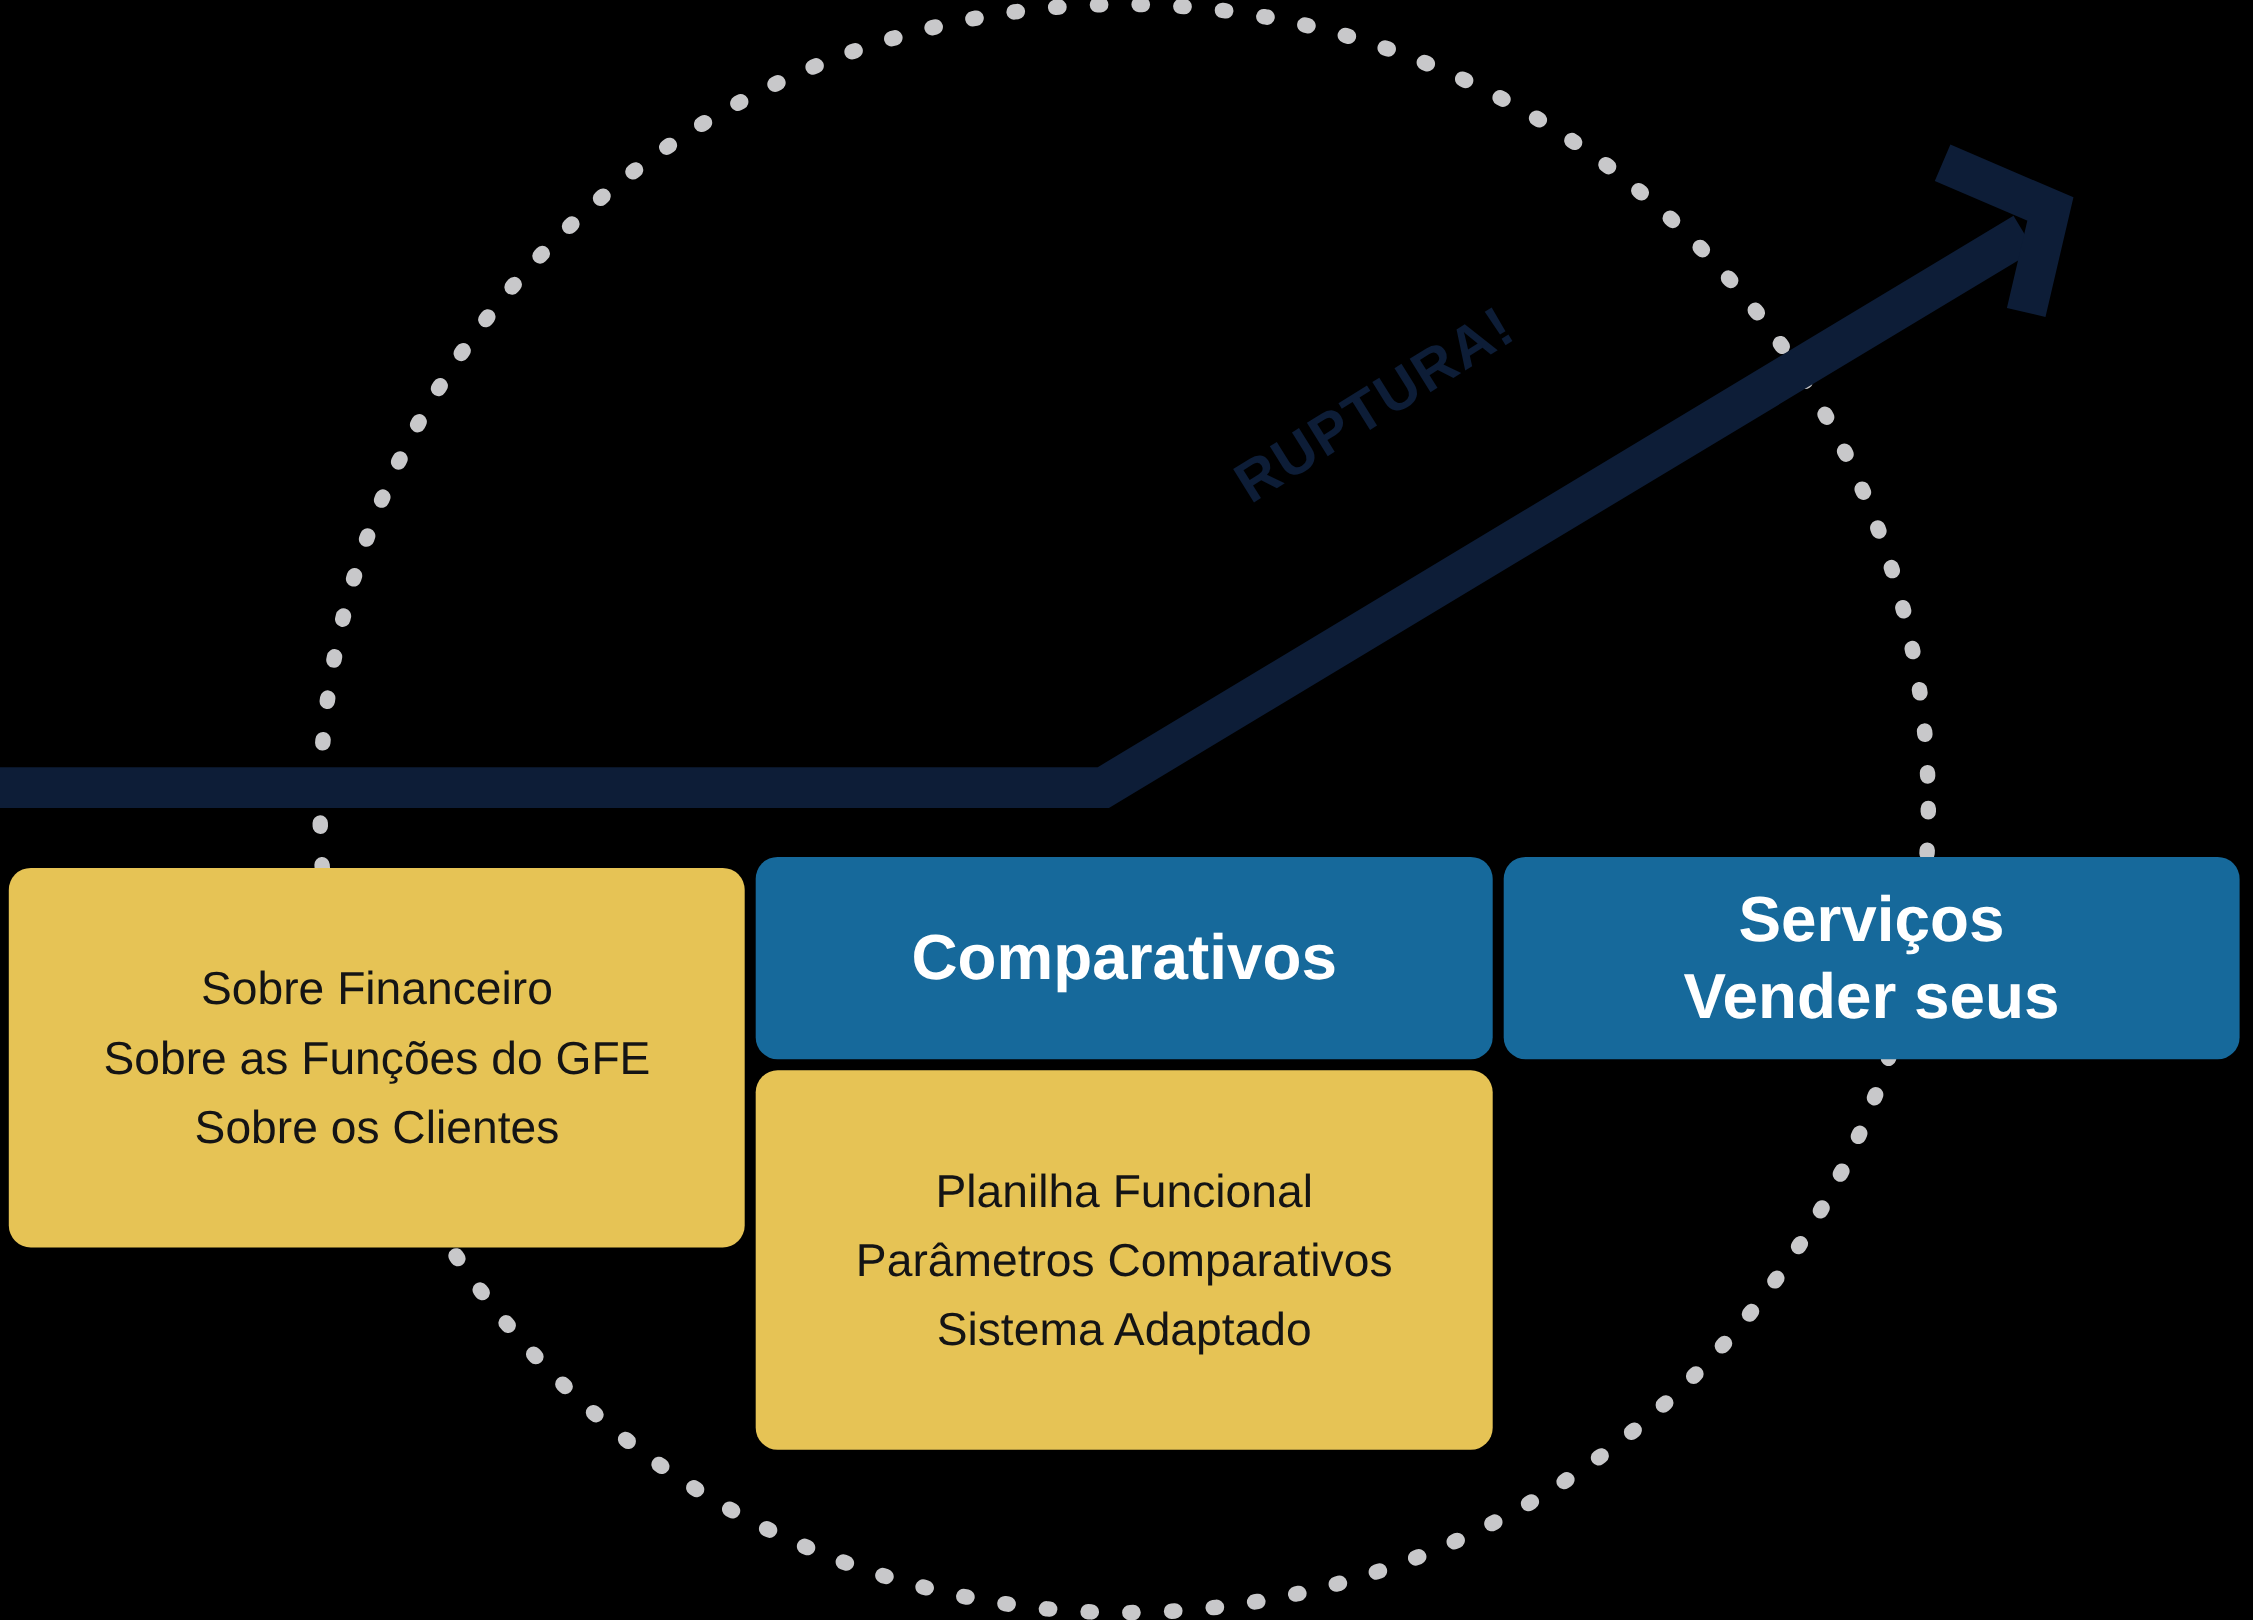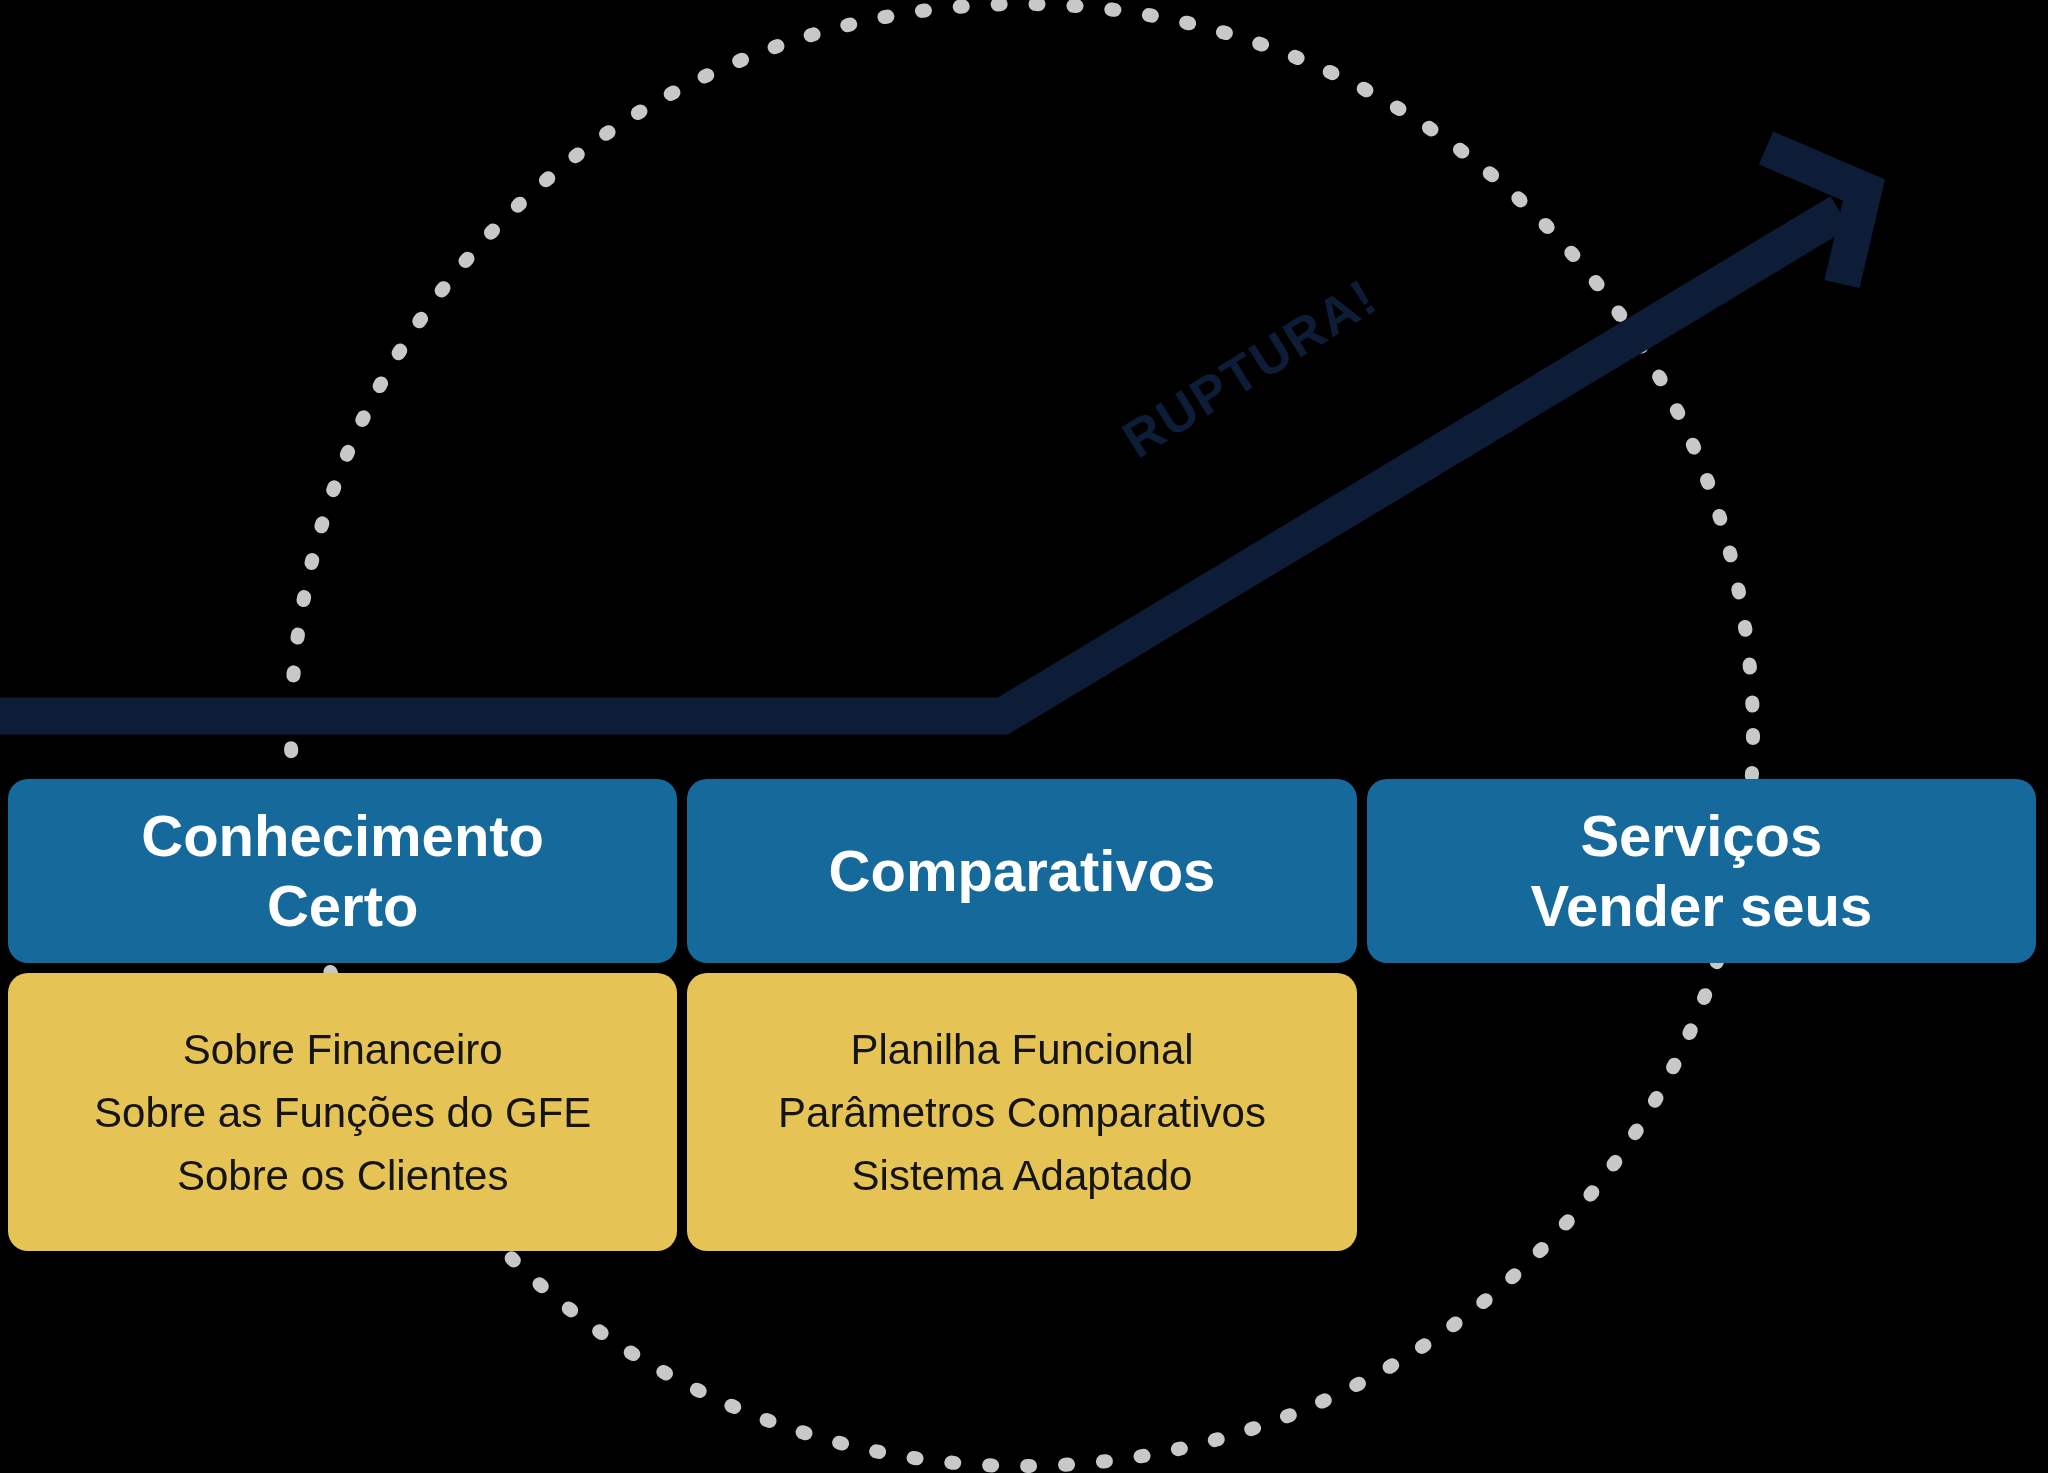--- a/index.html
+++ b/index.html
@@ -54,21 +54,21 @@
     display:flex;flex-direction:column;
     align-items:center;justify-content:center;
     color:var(--white);
     font-weight:700;
     font-size:58px;
     line-height:70px;
     text-align:center;
   }
   .col-body{
     margin-top:10px;
-    height:278px;
+    height:345px;
     background:var(--yellow);
     border-radius:20px;
     display:flex;flex-direction:column;
     align-items:center;justify-content:center;
     color:var(--ink);
     font-size:42px;
     line-height:63px;
     text-align:center;
   }
 </style>
@@ -82,24 +82,20 @@
     <polyline class="arrow-stroke" points="0,716 1003,716 1840,212"></polyline>
     <polyline class="arrow-head-stroke" points="1766,148 1864,190 1842,284"></polyline>
   </svg>
 
 
   <div class="phase-label" id="ruptura-label">RUPTURA!</div>
 
   <div id="columns">
 
     <div class="column">
-      <div class="col-header">
-        <span>Conhecimento</span>
-        <span>Certo</span>
-      </div>
       <div class="col-body">
         <span>Sobre Financeiro</span>
         <span>Sobre as Funções do GFE</span>
         <span>Sobre os Clientes</span>
       </div>
     </div>
 
     <div class="column">
       <div class="col-header">
         <span>Comparativos</span>

